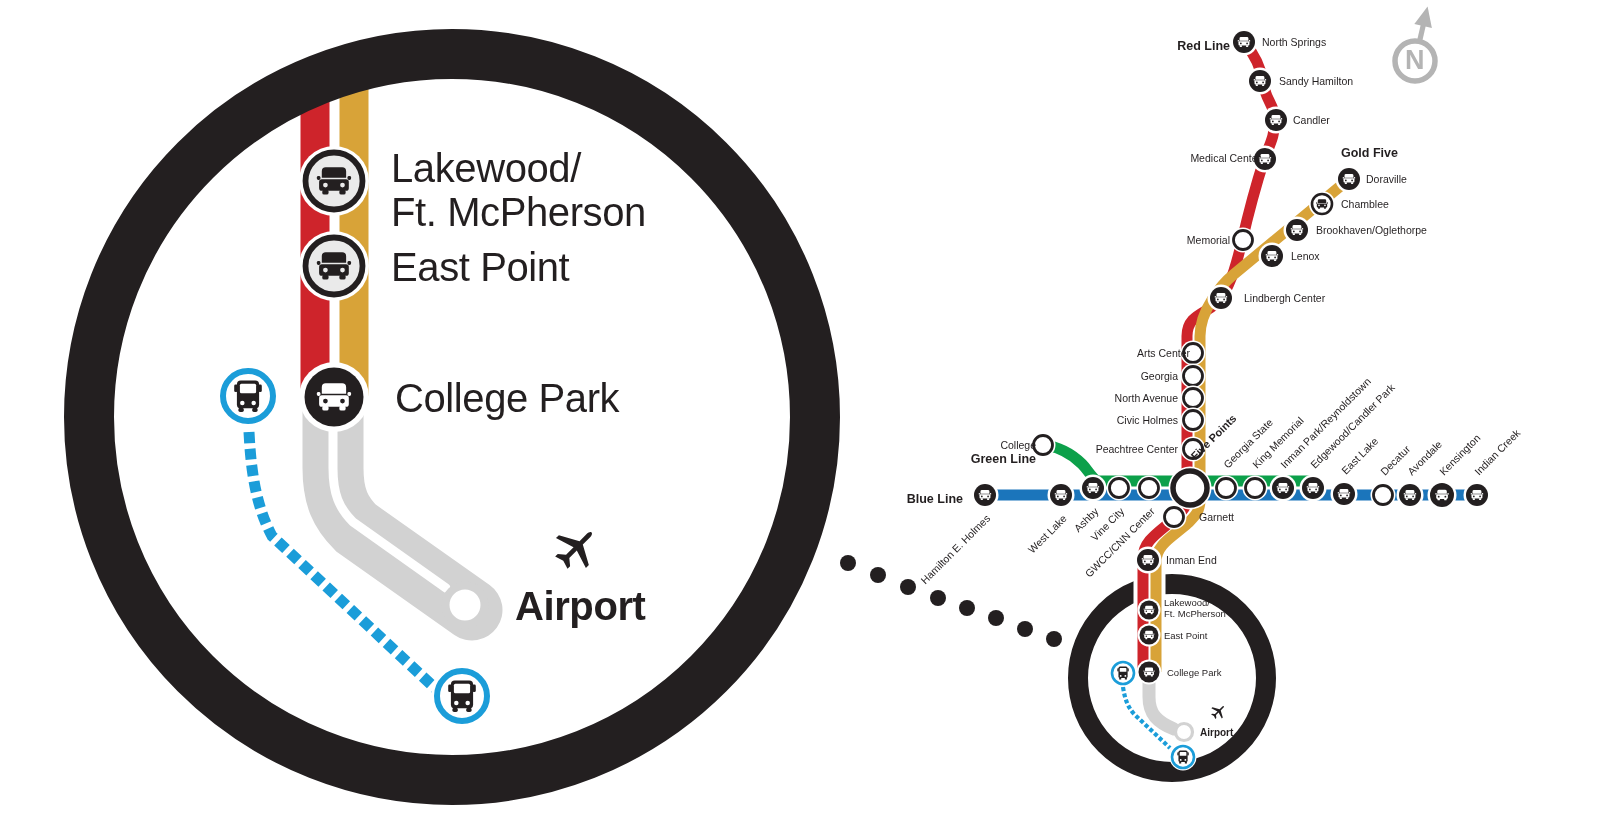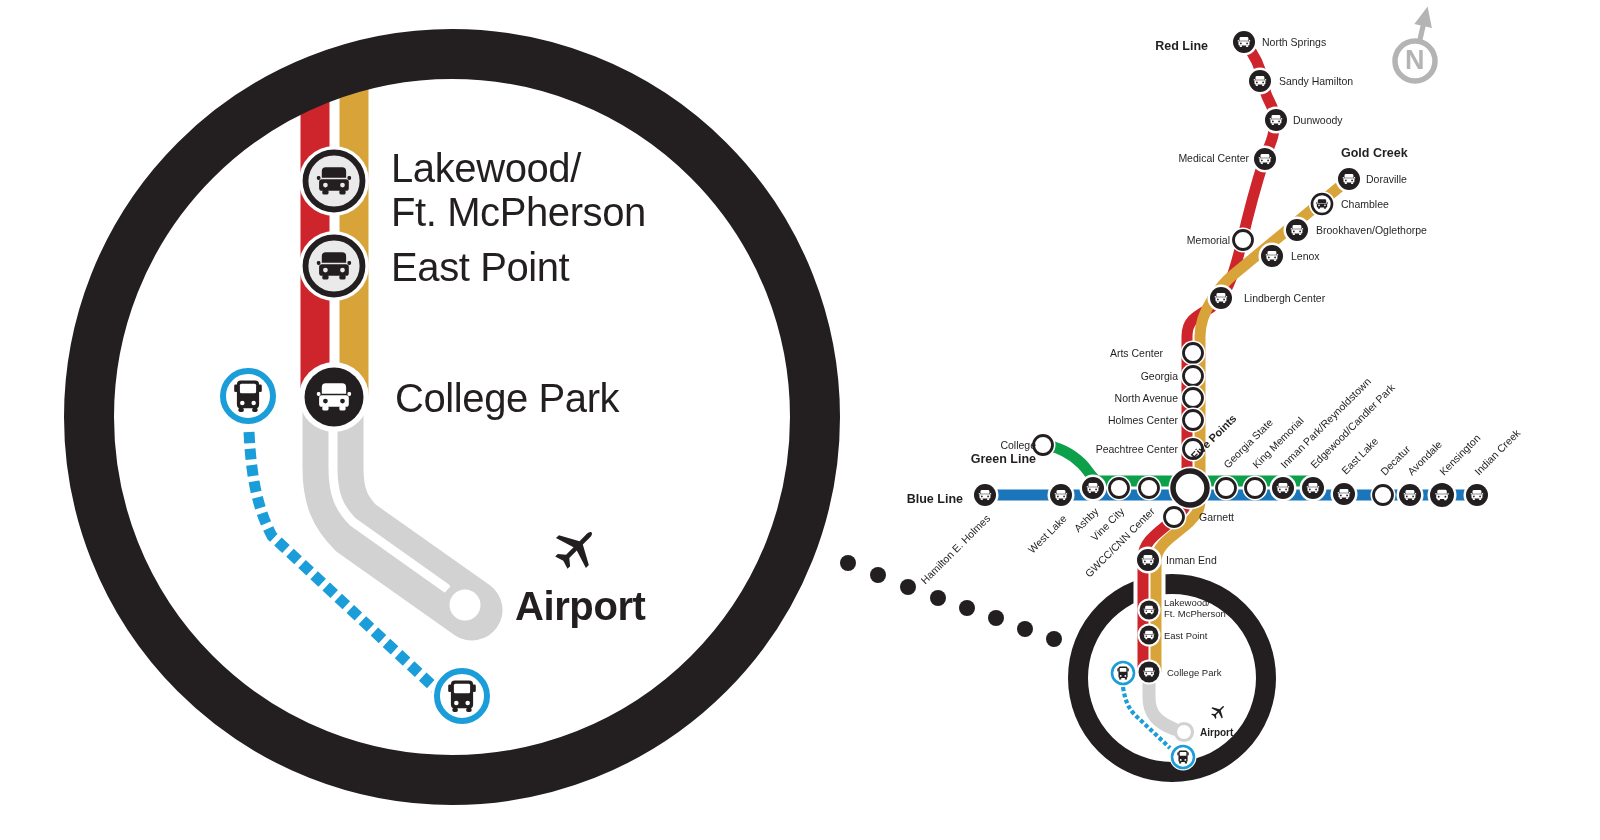--- a/index.html
+++ b/index.html
@@ -315,40 +315,40 @@
     </g>
   </g>
 </svg>
 
 <span class="lbl big" style="left:391px;top:146px">Lakewood/</span>
 <span class="lbl big" style="left:391px;top:190px">Ft. McPherson</span>
 <span class="lbl big" style="left:391px;top:245px">East Point</span>
 <span class="lbl big" style="left:395px;top:376px">College Park</span>
 <span class="lbl big bigb" style="left:515px;top:584px">Airport</span>
 
-<span class="lbl b ra" style="right:392px;top:39px;width:120px">Red Line</span>
-<span class="lbl b" style="left:1341px;top:146px">Gold Creek</span>
+<span class="lbl b ra" style="right:370px;top:39px;width:120px">Red Line</span>
+<span class="lbl b" style="left:1341px;top:146px">Gold Five</span>
 <span class="lbl b ra" style="right:564px;top:452px;width:120px">Green Line</span>
 <span class="lbl b ra" style="right:637px;top:492px;width:120px">Blue Line</span>
 
 <span class="lbl" style="left:1262px;top:36px">North Springs</span>
 <span class="lbl" style="left:1279px;top:75px">Sandy Hamilton</span>
-<span class="lbl" style="left:1293px;top:114px">Dunwoody</span>
-<span class="lbl ra" style="right:351px;top:152px;width:140px">Medical Center</span>
+<span class="lbl" style="left:1293px;top:114px">Candler</span>
+<span class="lbl ra" style="right:339px;top:152px;width:140px">Medical Center</span>
 <span class="lbl" style="left:1366px;top:173px">Doraville</span>
 <span class="lbl" style="left:1341px;top:198px">Chamblee</span>
 <span class="lbl" style="left:1316px;top:224px">Brookhaven/Oglethorpe</span>
 <span class="lbl" style="left:1291px;top:250px">Lenox</span>
 <span class="lbl ra" style="right:370px;top:234px;width:140px">Memorial</span>
 <span class="lbl" style="left:1244px;top:292px">Lindbergh Center</span>
 
-<span class="lbl ra" style="right:437px;top:347px;width:140px">Arts Center</span>
+<span class="lbl ra" style="right:410px;top:347px;width:140px">Arts Center</span>
 <span class="lbl ra" style="right:422px;top:370px;width:140px">Georgia</span>
 <span class="lbl ra" style="right:422px;top:392px;width:140px">North Avenue</span>
-<span class="lbl ra" style="right:422px;top:414px;width:140px">Holmes Center</span>
+<span class="lbl ra" style="right:422px;top:414px;width:140px">Civic Holmes</span>
 <span class="lbl ra" style="right:422px;top:443px;width:140px">Peachtree Center</span>
 <span class="lbl ra" style="right:564px;top:439px;width:140px">College</span>
 <span class="lbl" style="left:1199px;top:511px">Garnett</span>
 <span class="lbl" style="left:1166px;top:554px">Inman End</span>
 
 <span class="lbl b rot-e" style="left:1197px;top:449px;font-size:11px">Five Points</span>
 <span class="lbl rot-e" style="left:1230px;top:458px">Georgia State</span>
 <span class="lbl rot-e" style="left:1259px;top:458px">King Memorial</span>
 <span class="lbl rot-e" style="left:1287px;top:458px">Inman Park/Reynoldstown</span>
 <span class="lbl rot-e" style="left:1317px;top:458px">Edgewood/Candler Park</span>

